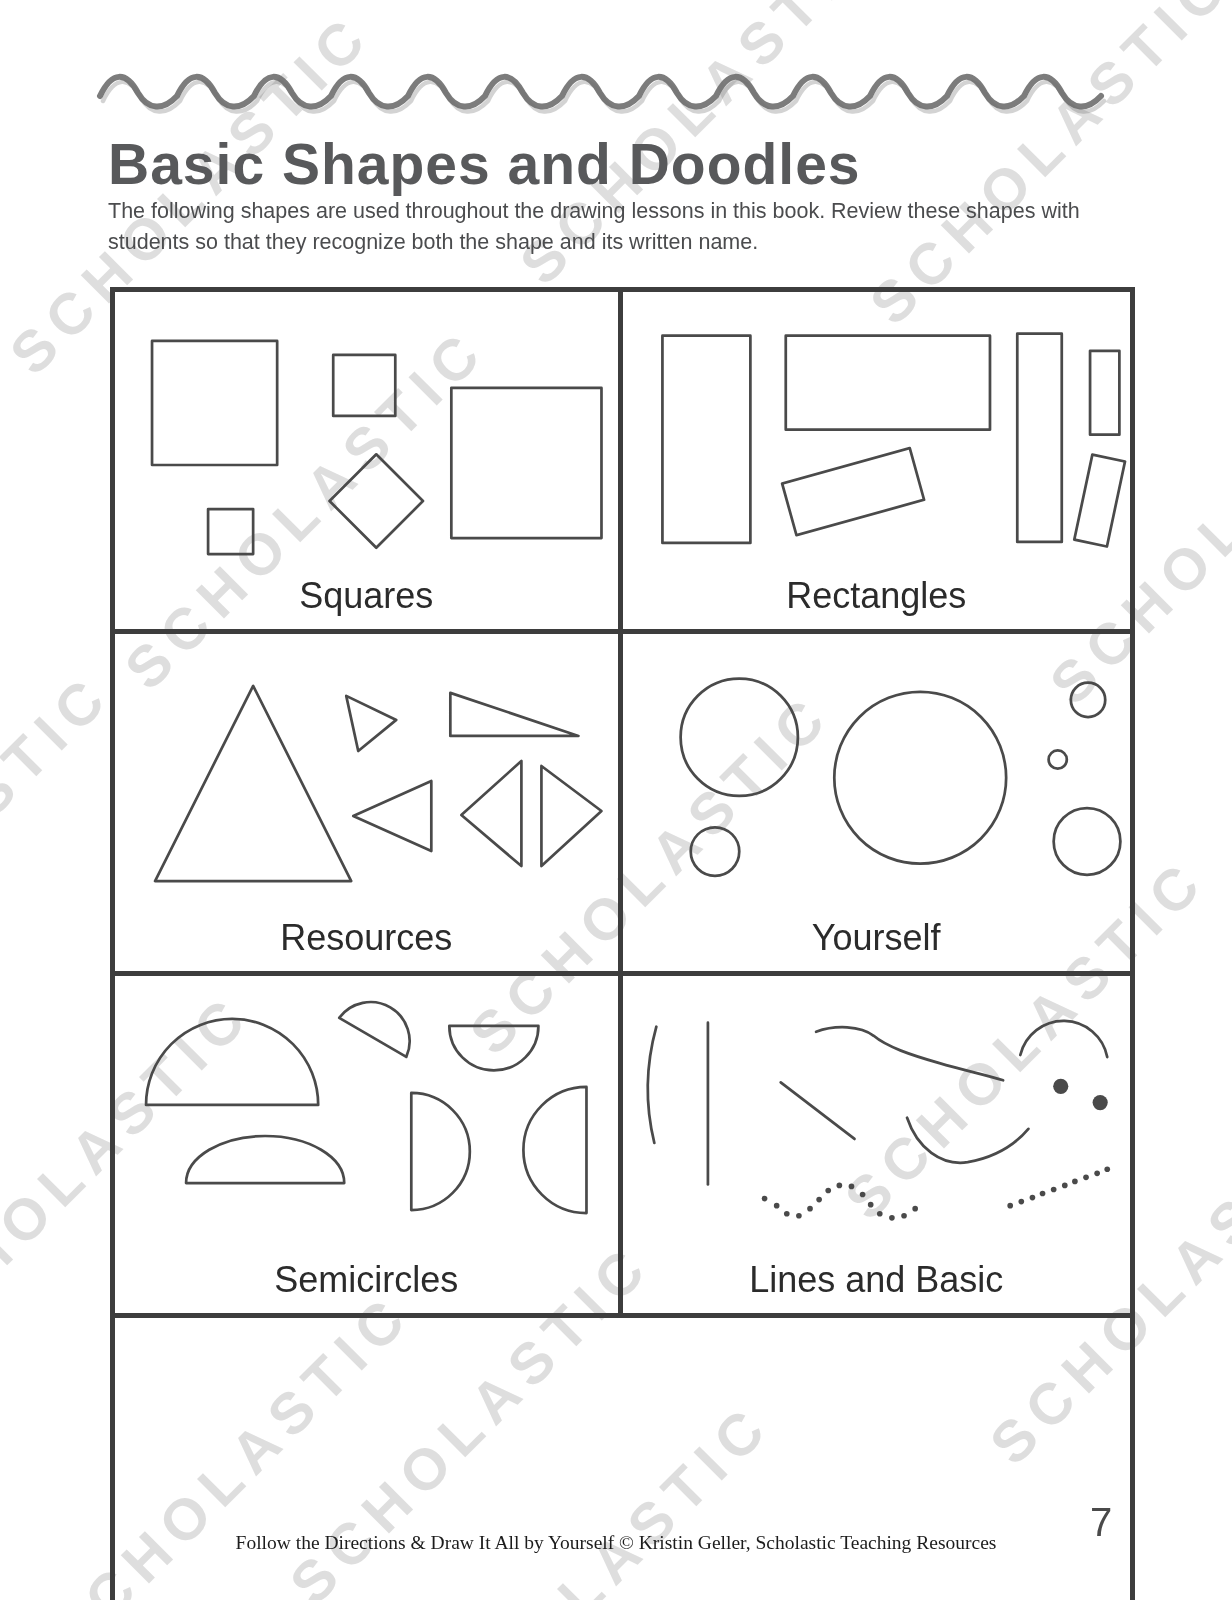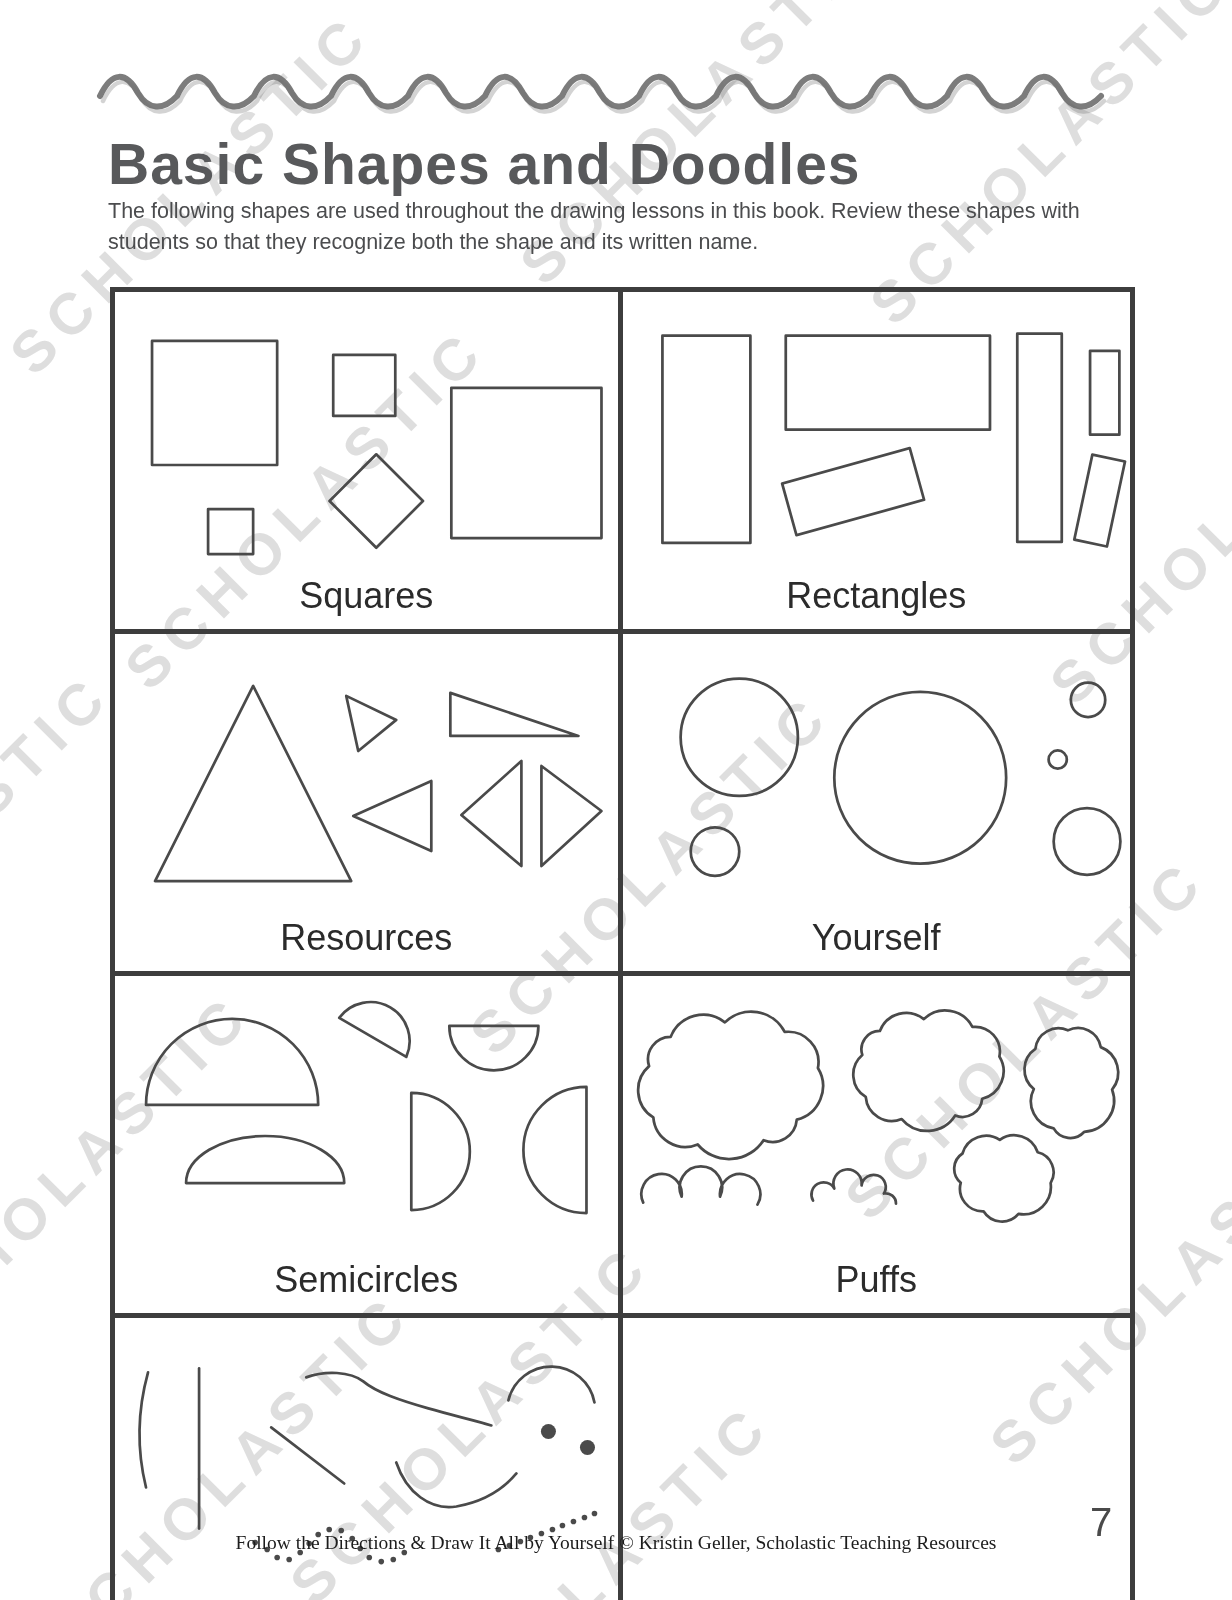--- a/index.html
+++ b/index.html
@@ -118,31 +118,20 @@
         <path class="shape" d="M 31,109 A 86,86 0 0 1 203,109 Z"></path>
         <path class="shape" d="M 224,22 A 39,39 0 0 1 291,61 Z"></path>
         <path class="shape" d="M 334,30 A 44.5,44.5 0 0 0 423,30 Z"></path>
         <path class="shape" d="M 71,187 A 79,47 0 0 1 229,187 Z"></path>
         <path class="shape" d="M 296,97 A 58,58 0 0 1 296,214 Z"></path>
         <path class="shape" d="M 471,91 A 63,63 0 0 0 471,217 Z"></path>
       </svg>
       <div class="cell-label">Semicircles</div>
     </div>
 
-    <div class="cell">
-      <svg viewBox="0 0 502 297">
-        <path class="shape" d="M 100.8,27.7 A 37.2,37.2 0 0 1 159.9,37.2 A 30.1,30.1 0 0 1 192.8,72.9 A 34.2,34.2 0 0 1 171.9,123.9 A 24.0,24.0 0 0 1 139.0,144.2 A 40.5,40.5 0 0 1 73.9,148.5 A 31.8,31.8 0 0 1 30.0,121.7 A 31.6,31.6 0 0 1 25.8,71.0 A 22.3,22.3 0 0 1 47.2,42.0 A 34.4,34.4 0 0 1 100.8,27.7 Z"></path>
-        <path class="shape" d="M 297.6,24.5 A 30.2,30.2 0 0 1 345.6,32.2 A 24.6,24.6 0 0 1 372.3,61.5 A 27.9,27.9 0 0 1 355.3,103.2 A 19.5,19.5 0 0 1 328.6,119.8 A 32.9,32.9 0 0 1 275.7,123.3 A 25.9,25.9 0 0 1 240.1,101.4 A 25.8,25.8 0 0 1 236.7,59.9 A 18.2,18.2 0 0 1 254.1,36.2 A 27.9,27.9 0 0 1 297.6,24.5 Z"></path>
-        <path class="shape" d="M 440.0,35.6 A 22.7,22.7 0 0 1 472.6,52.2 A 26.9,26.9 0 0 1 483.8,94.2 A 31.2,31.2 0 0 1 456.1,136.1 A 18.8,18.8 0 0 1 426.0,132.6 A 27.1,27.1 0 0 1 406.4,93.6 A 24.7,24.7 0 0 1 407.9,53.9 A 22.9,22.9 0 0 1 440.0,35.6 Z"></path>
-        <path class="shape" d="M 372.7,144.0 A 24.5,24.5 0 0 1 410.2,156.2 A 20.5,20.5 0 0 1 423.0,186.7 A 27.3,27.3 0 0 1 391.2,217.2 A 21.5,21.5 0 0 1 356.6,214.6 A 22.5,22.5 0 0 1 334.1,186.3 A 18.0,18.0 0 0 1 335.8,157.4 A 24.3,24.3 0 0 1 372.7,144.0 Z"></path>
-        <path class="shape" d="M 20,206 A 20,20 0 1 1 58,200 A 21,21 0 1 1 96,200 A 20,20 0 1 1 133,208"></path>
-        <path class="shape" d="M 188,204 A 11,11 0 1 1 209,192 A 14,14 0 1 1 236,189 A 12,12 0 1 1 258,197 A 10,10 0 0 1 270,207"></path>
-      </svg>
-      <div class="cell-label">Puffs</div>
-    </div>
 
     <div class="cell">
       <svg viewBox="0 0 502 297">
         <path class="shape" d="M 33,32 Q 17,90 31,147"></path>
         <line class="shape" x1="84" y1="28" x2="84" y2="188"></line>
         <path class="shape" d="M 191,37 C 210,30 235,31 248,41 C 261,52 285,60 313,68 C 337,75 360,80 376,85"></path>
         <line class="shape" x1="156" y1="87" x2="229" y2="143"></line>
         <path class="shape" d="M 281,122 C 291,152 315,170 341,166 C 363,162 385,152 401,133"></path>
         <path class="shape" d="M 393,60 A 44,44 0 0 1 479,62"></path>
         <circle class="filldot" cx="433" cy="91" r="7.5"></circle>

